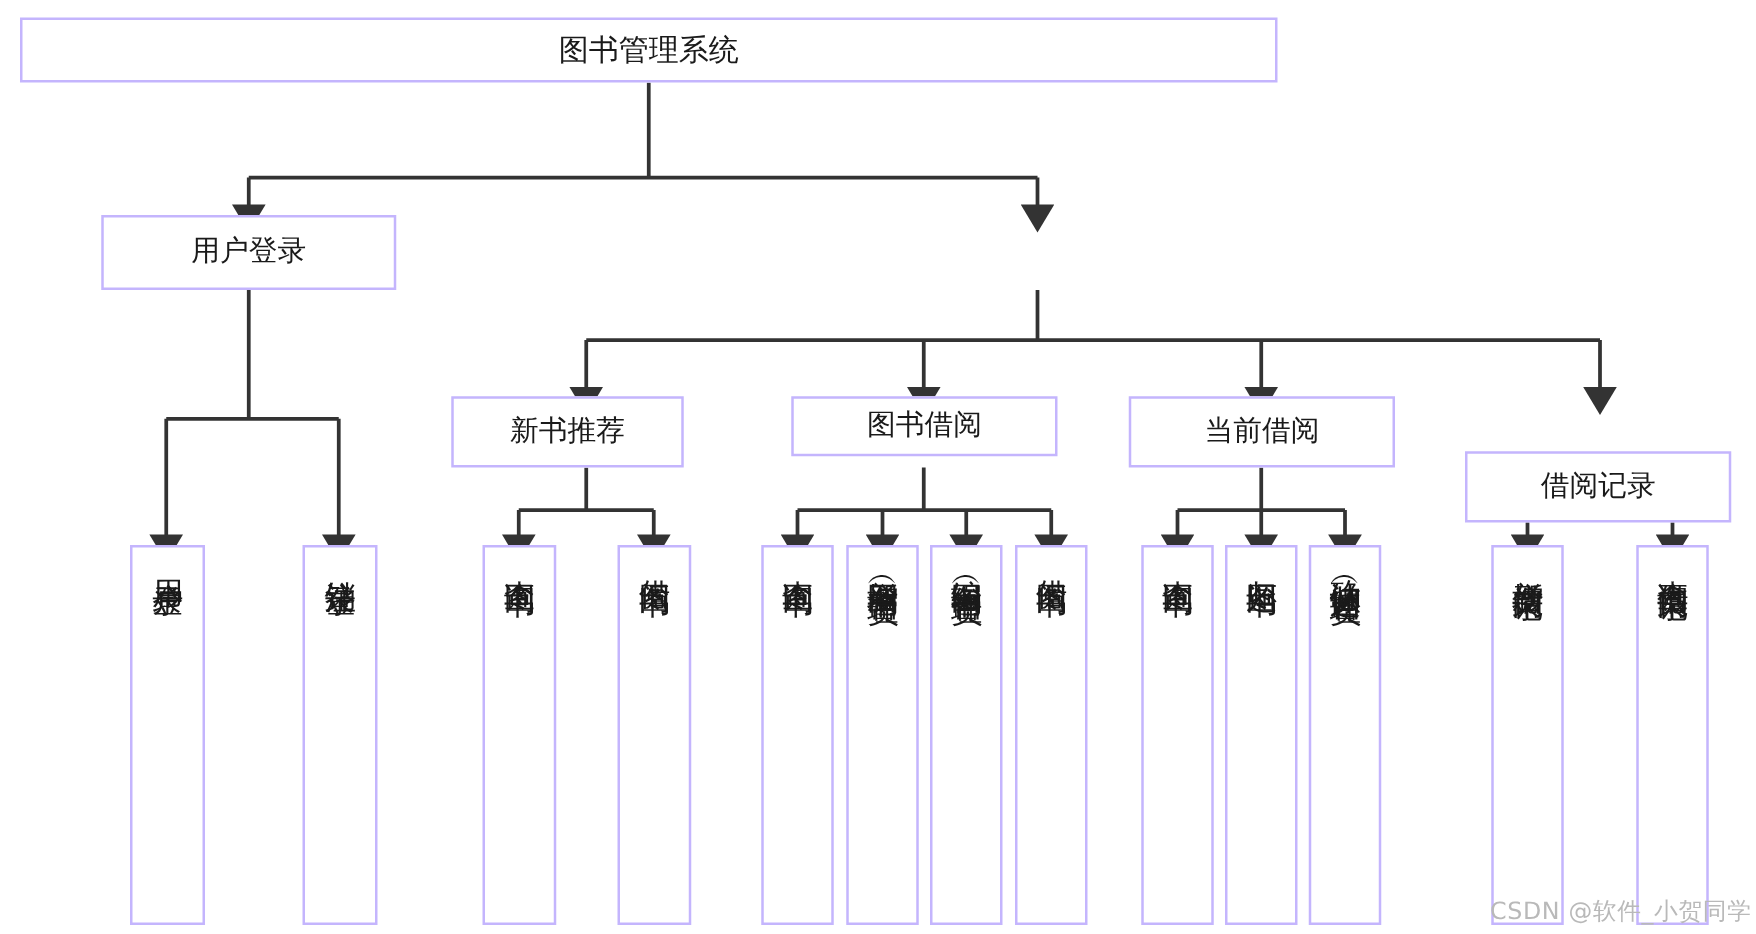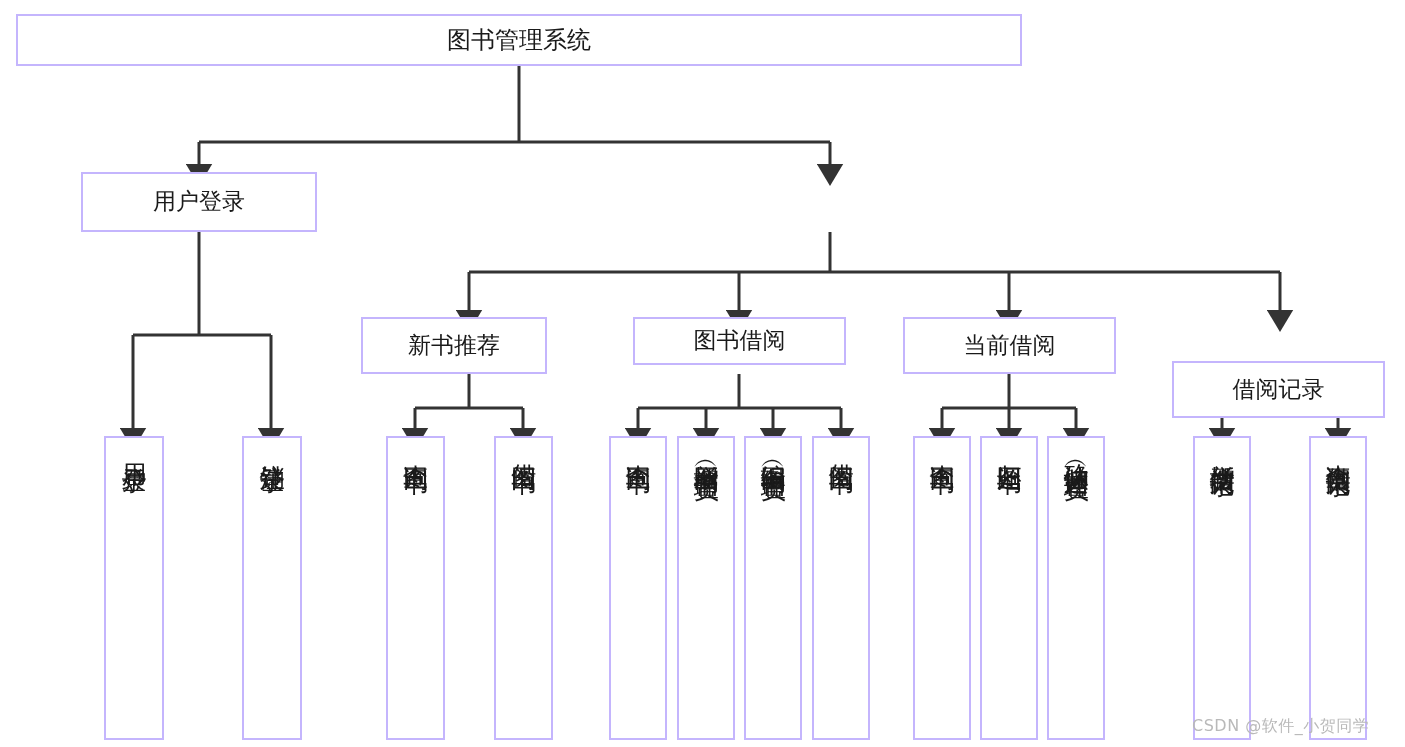--- a/index.html
+++ b/index.html
@@ -53,21 +53,21 @@
   .node.vertical .label {
     writing-mode: vertical-rl;
     text-orientation: upright;
     font-size: 25px;
     letter-spacing: 2px;
   }
   .node.root .label { font-size: 24px; }
   .watermark {
     position: absolute;
     color: #b9b9b9;
-    font-size: 16px;
+    font-size: 19px;
     letter-spacing: 0.5px;
     z-index: 5;
     white-space: nowrap;
     font-family: "DejaVu Sans", "Liberation Sans", sans-serif;
   }
 </style>
 </head>
 <body>
 
 <div id="diagram-root">

